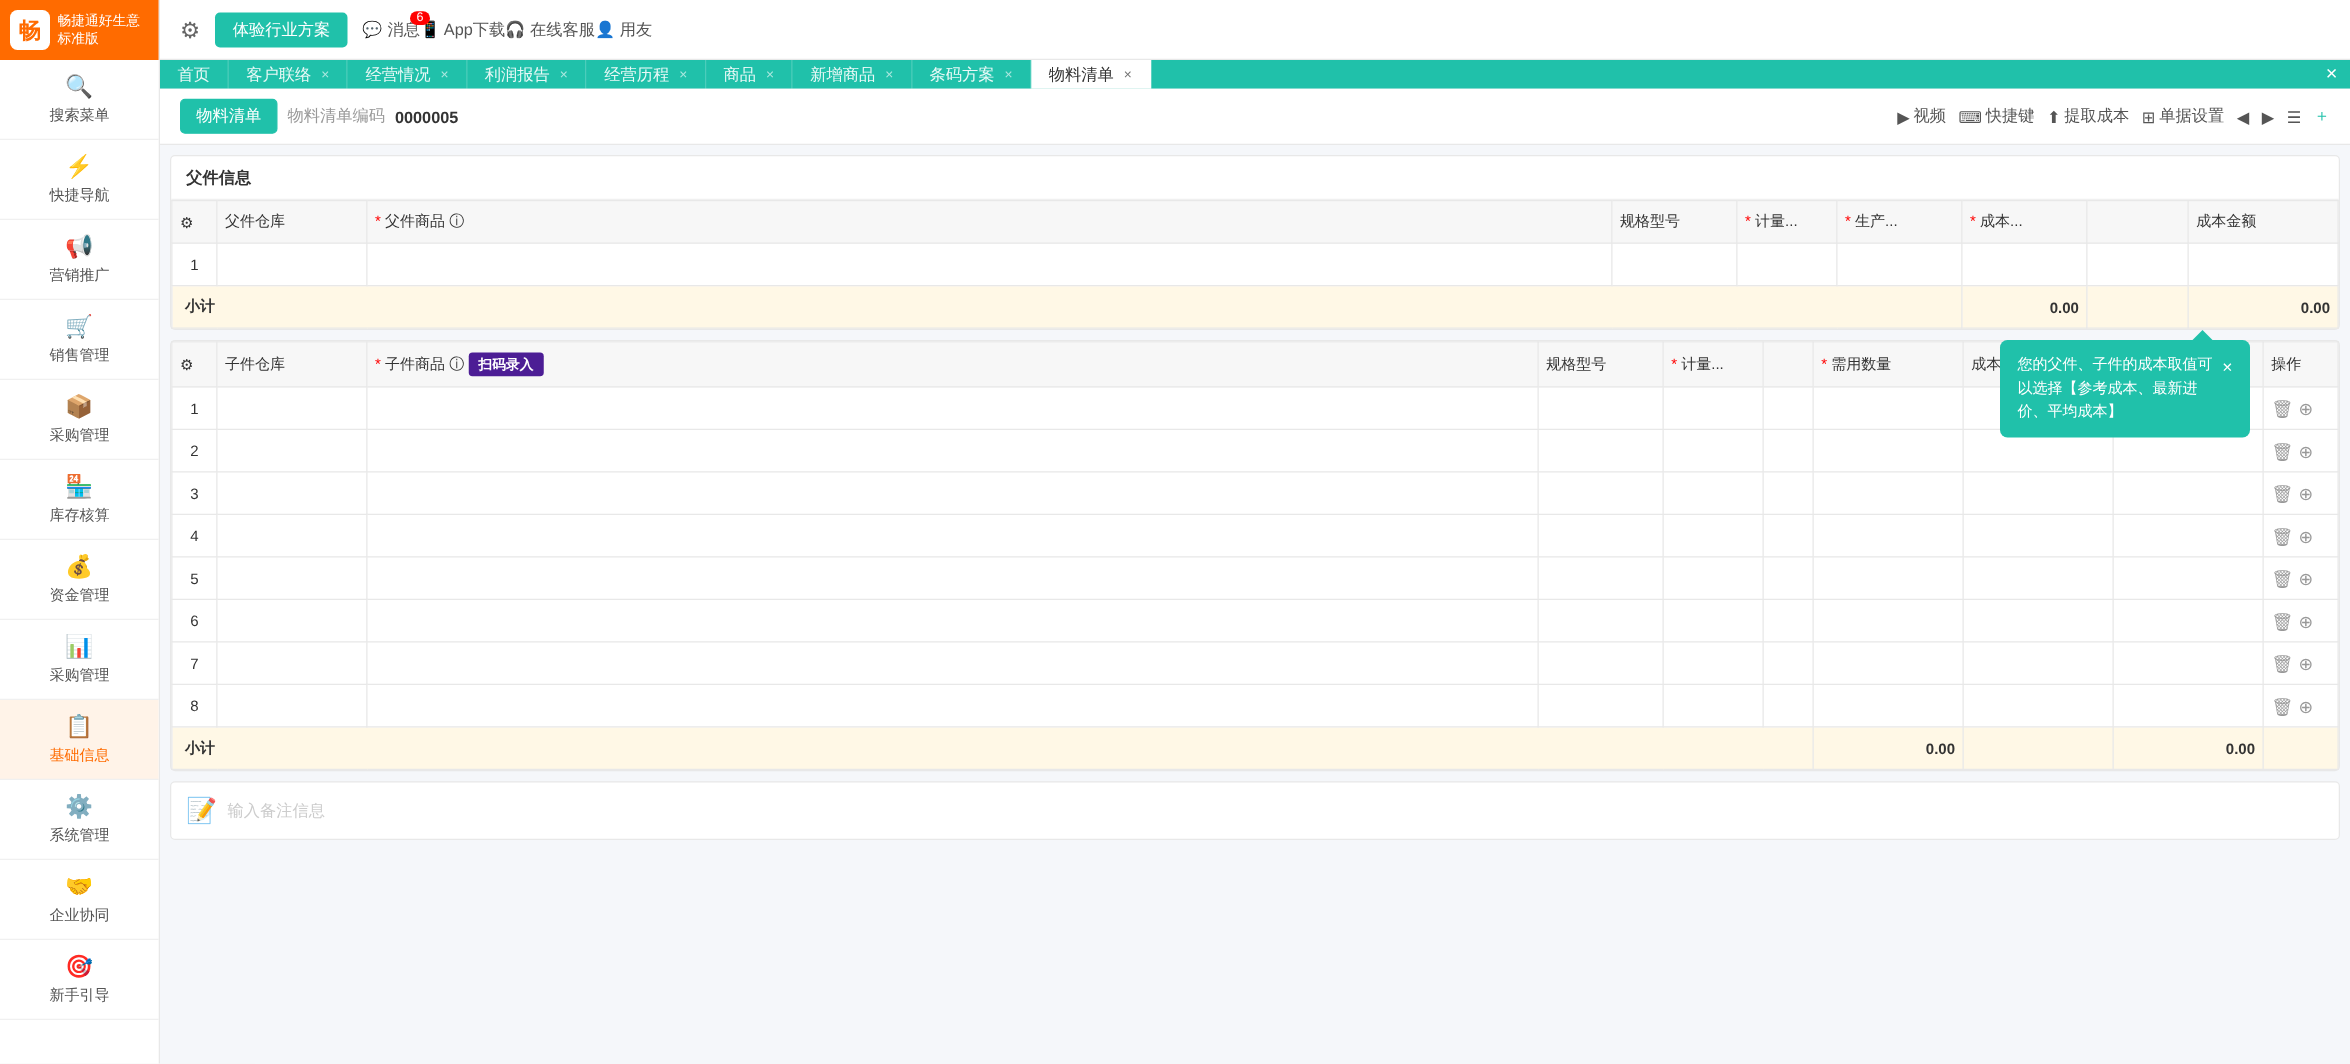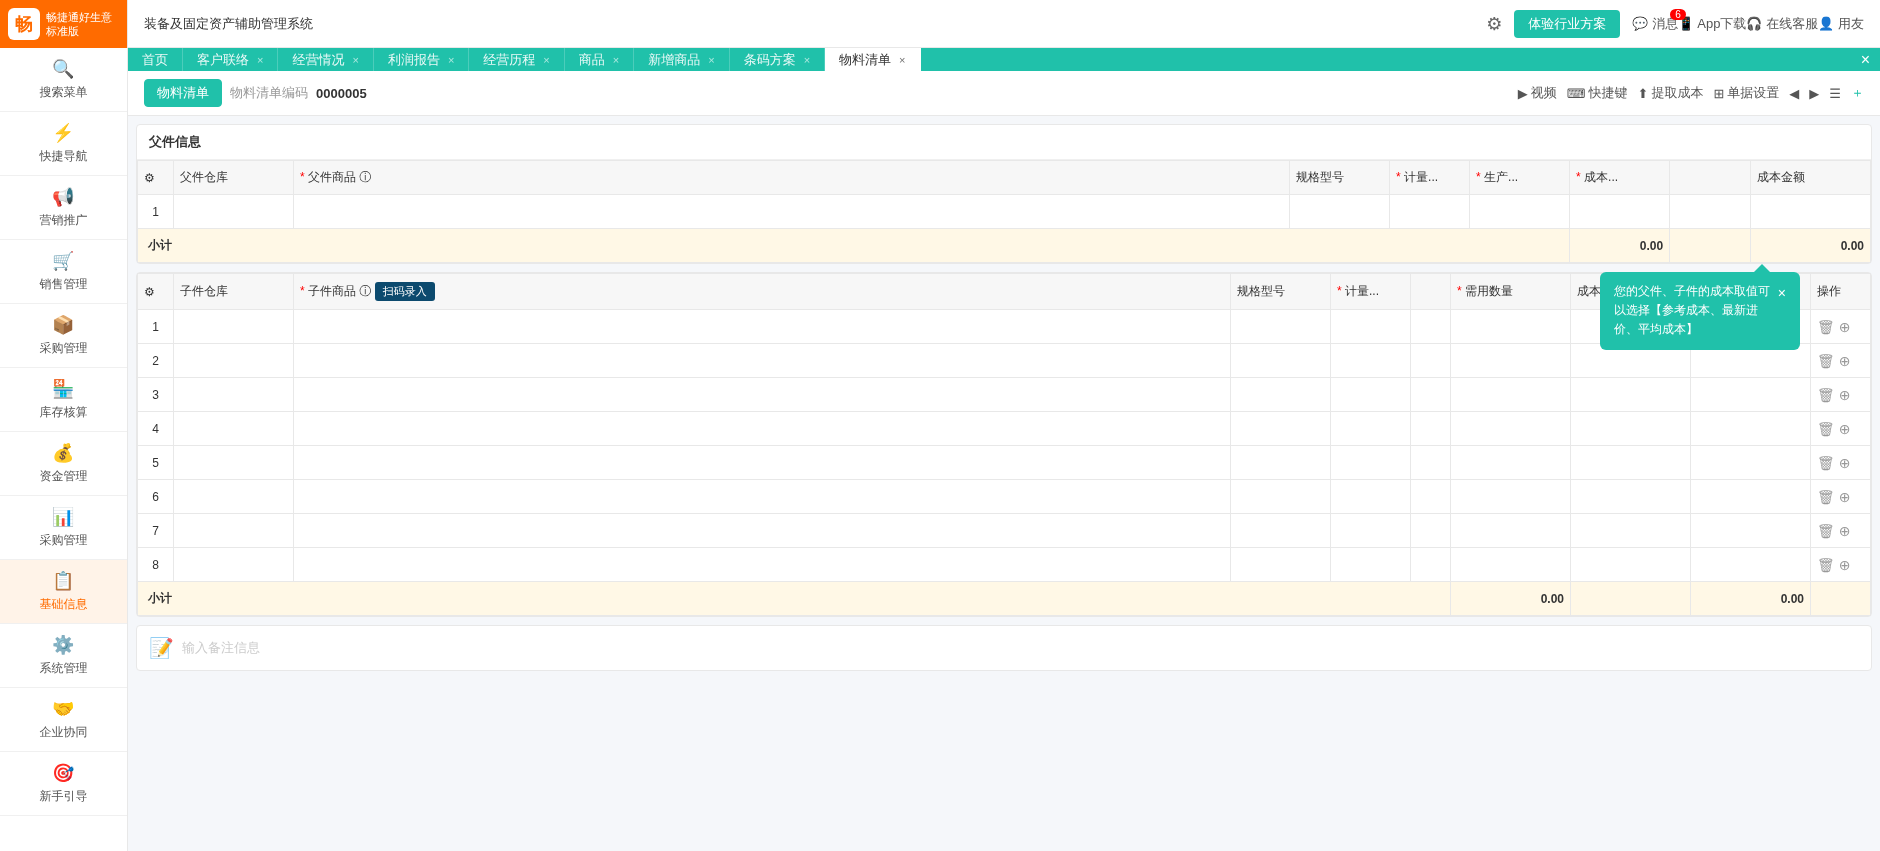--- a/index.html
+++ b/index.html
@@ -184,27 +184,28 @@
     }
     .data-table tr.subtotal td {
       background: #fff8e6;
       font-weight: bold;
       color: #333;
     }
     .row-num { color: #999; text-align: center; width: 30px; }
 
     
     .scan-btn {
-      background: #0c4a6e;
+      background: #4c1d95;
       color: #fff;
       border: none;
       border-radius: 3px;
       padding: 2px 8px;
       font-size: 11px;
       cursor: pointer;
+      font-weight: bold;
     }
 
     
     .action-icons { display: flex; gap: 4px; align-items: center; }
     .action-icon { cursor: pointer; color: #999; font-size: 14px; }
 
     
     .tooltip-box {
       position: absolute;
       background: #20c1aa;
@@ -326,21 +327,20 @@
       <div class="sidebar-item">
         <span class="icon">🎯</span>
         <span>新手引导</span>
       </div>
     </div>
 </div>
 
 <div class="main">
 
   <div class="topbar">
-    <span class="topbar-title">装备及固定资产辅助管理系统</span>
     <span class="topbar-settings">⚙</span>
     <button class="topbar-btn">体验行业方案</button>
     <div class="topbar-right">
       <div class="badge-item">
         <span>💬</span>
         <span>消息</span>
         <span class="badge">6</span>
       </div>
       <div>
         <span>📱</span>

